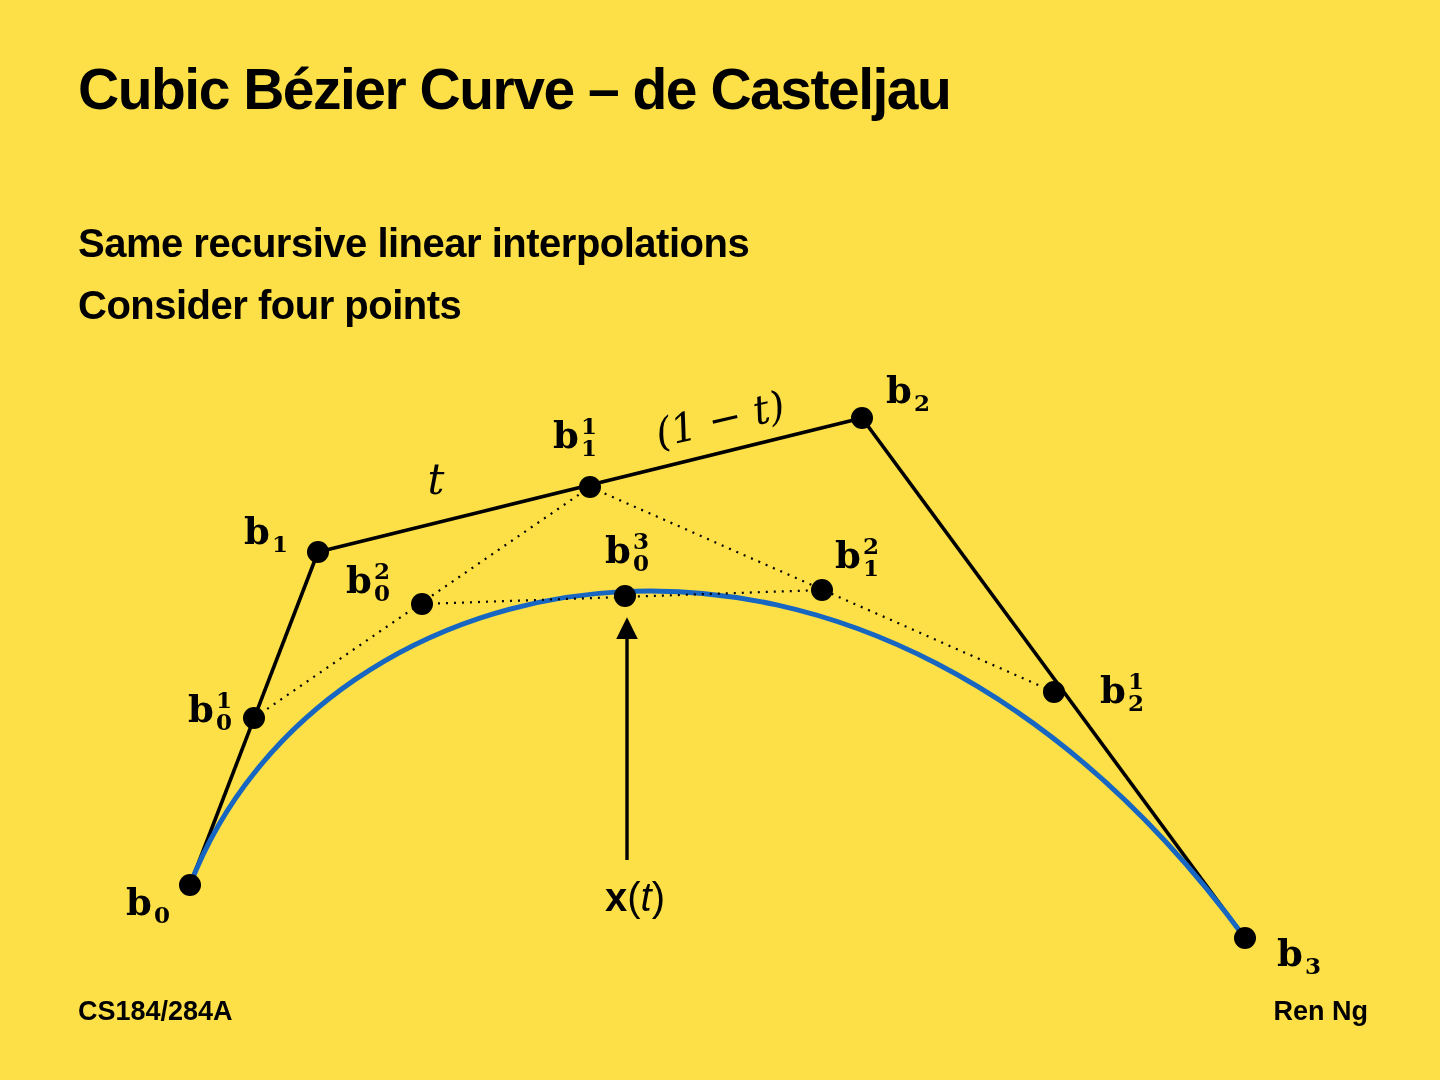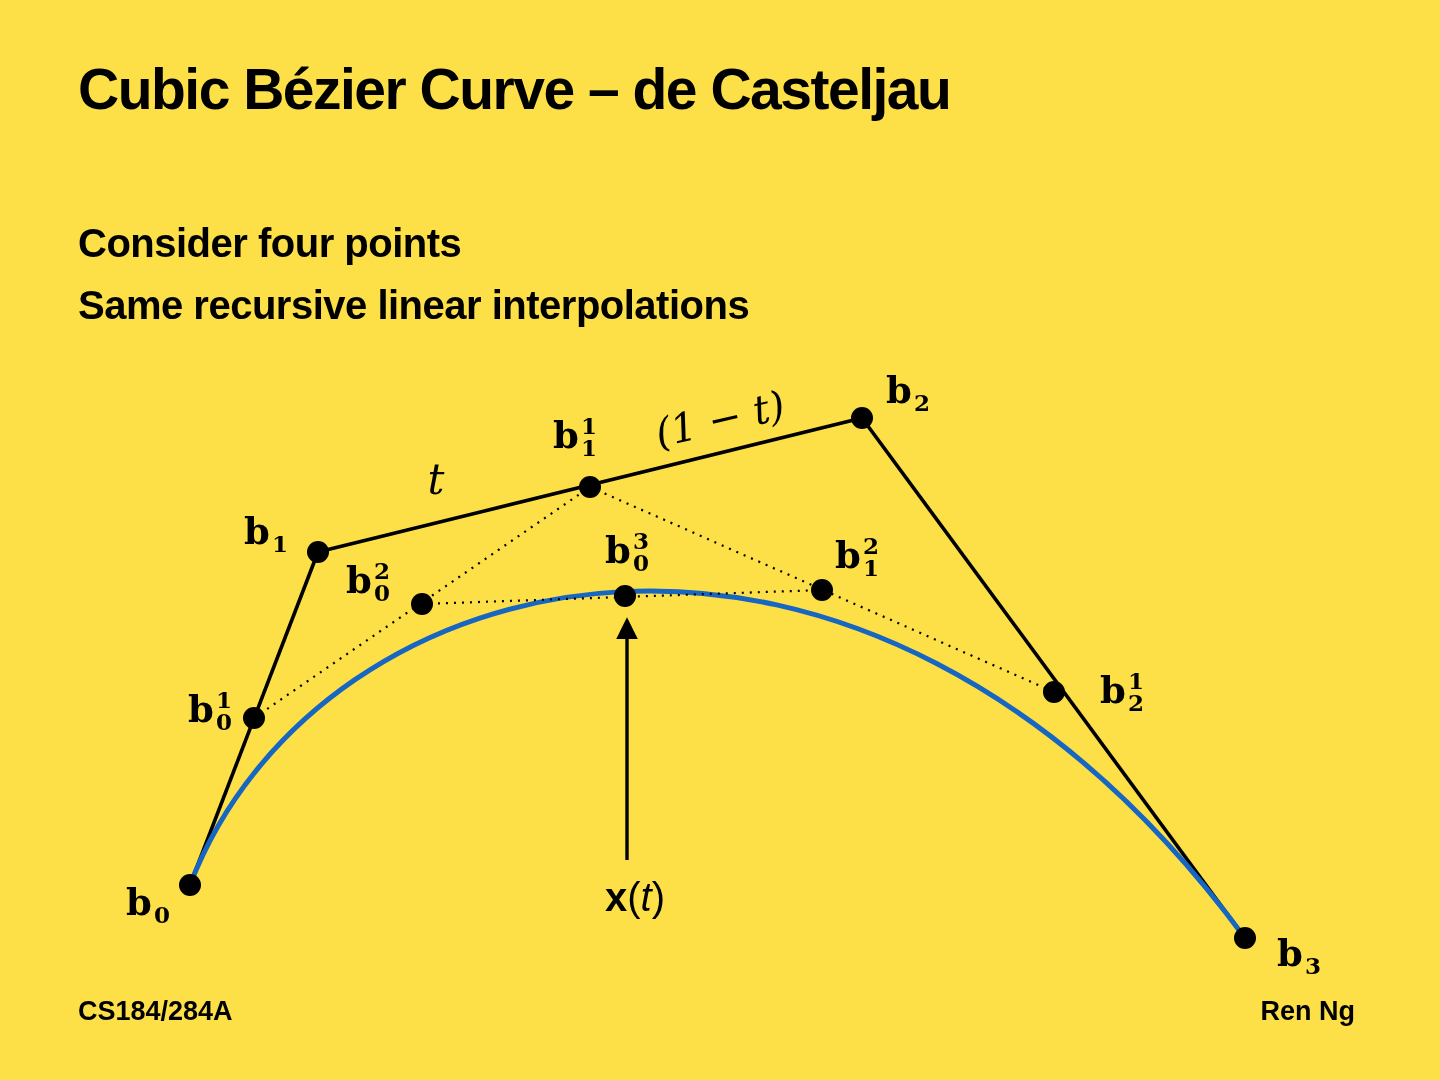--- a/index.html
+++ b/index.html
@@ -37,35 +37,35 @@
     position:absolute;font-family:"DejaVu Serif", serif;font-style:italic;
     color:#000;white-space:nowrap;
   }
   .arrow-label{
     position:absolute;transform:translate(-50%,-50%);
     font-family:Liberation Sans, sans-serif;font-size:40px;color:#000;white-space:nowrap;
   }
   .arrow-label .al-bold{font-weight:bold;font-style:normal;}
   .arrow-label .al-var{font-style:italic;}
   .footer{
-    position:absolute;left:78px;right:85px;top:996px;
+    position:absolute;left:78px;right:72px;top:996px;
     display:flex;justify-content:space-between;
     font-size:27px;font-weight:bold;
   }
 </style>
 </head>
 <body>
 
 <div class="slide">
 
   <h1 class="title">Cubic Bézier Curve – de Casteljau</h1>
 
   <div class="body-text">
+    <div>Same recursive linear interpolations</div>
     <div>Consider four points</div>
-    <div>Same recursive linear interpolations</div>
   </div>
 
   <div class="diagram">
     <svg width="1440" height="1080" viewBox="0 0 1440 1080" xmlns="http://www.w3.org/2000/svg">
         <defs>
           <marker id="ah" viewBox="0 0 10 10" refX="7" refY="5" markerWidth="6.5" markerHeight="6.5" orient="auto">
             <path d="M0 0 L10 5 L0 10 z" fill="#000000"></path>
           </marker>
         </defs>
         <line x1="190" y1="885" x2="318" y2="552" stroke="#000000" stroke-width="3.6"></line>

